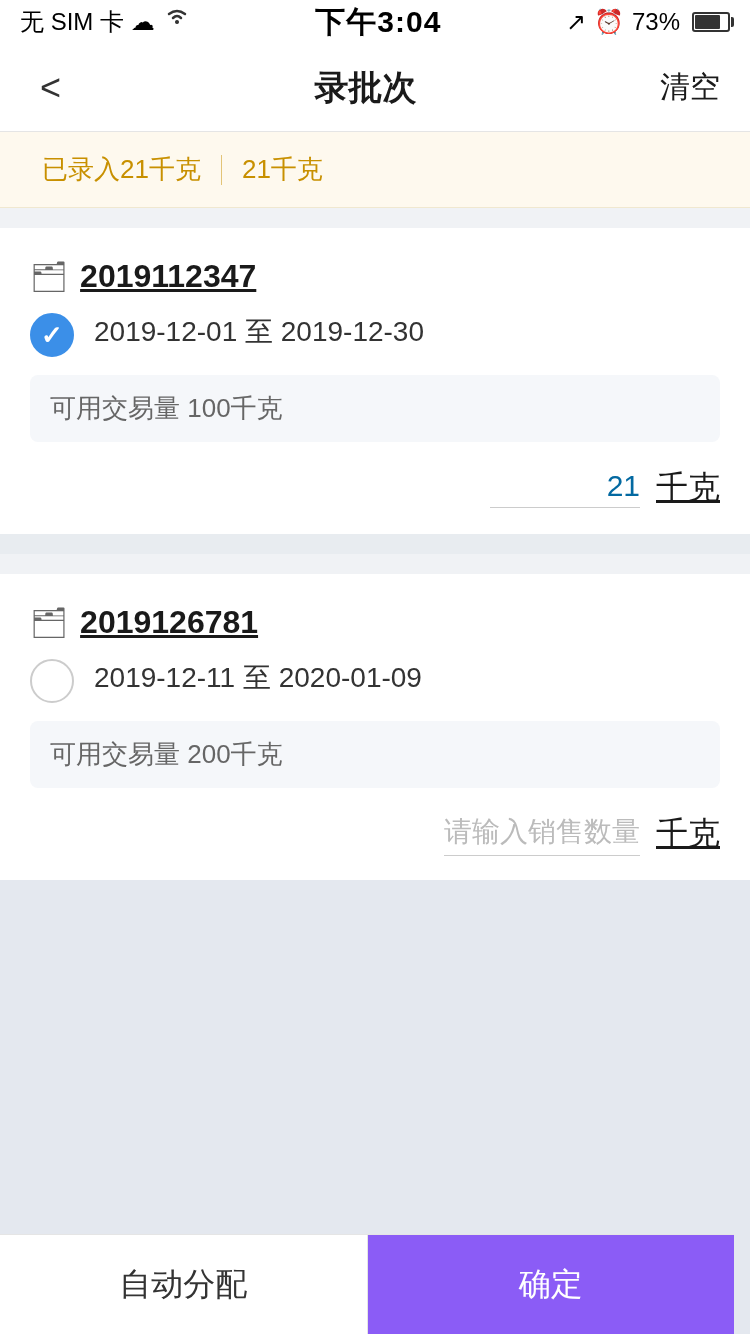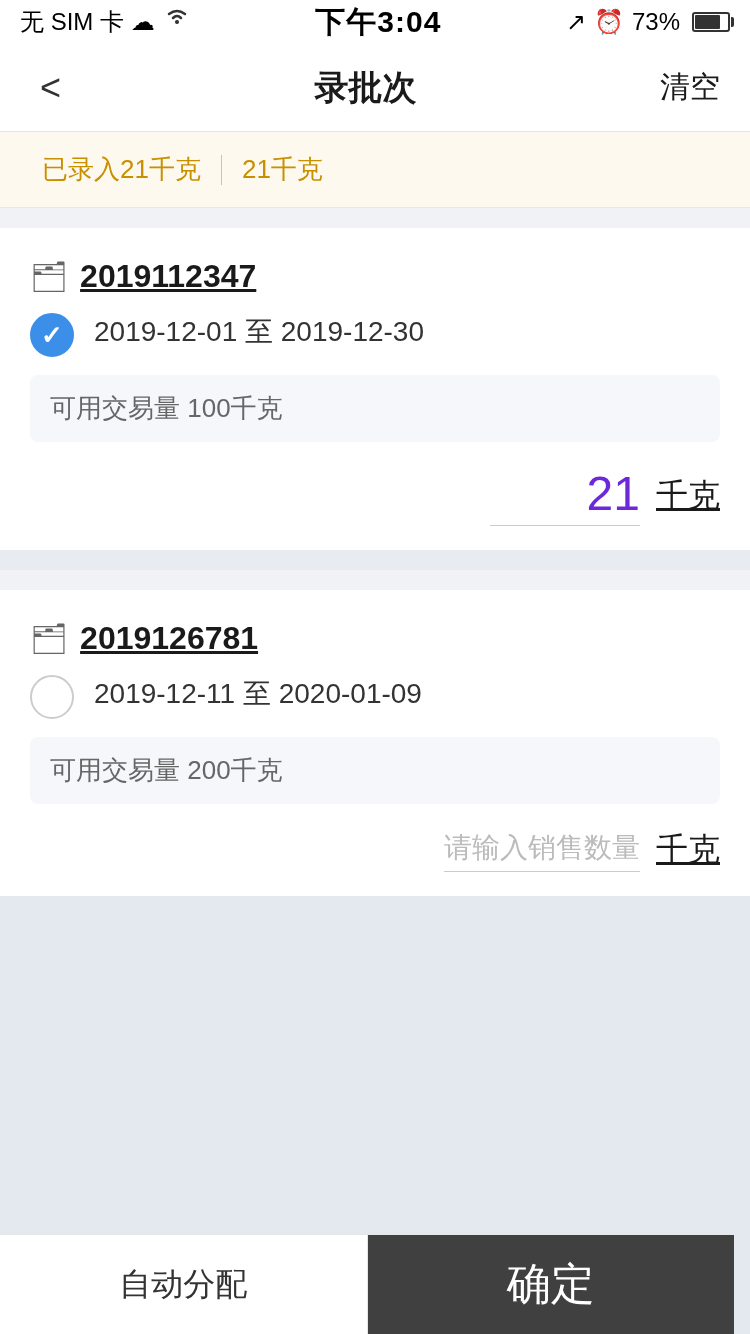--- a/index.html
+++ b/index.html
@@ -187,22 +187,22 @@
     
     .quantity-row {
       display: flex;
       align-items: center;
       justify-content: flex-end;
       padding: 24px 30px;
       background: #fff;
       gap: 16px;
     }
     .quantity-value {
-      font-size: 48px;
-      color: #6d28d9;
+      font-size: 30px;
+      color: #0369a1;
       font-weight: 400;
     }
     .quantity-unit {
       font-size: 32px;
       color: #1a1a1a;
       text-decoration: underline;
     }
     .quantity-underline {
       border-bottom: 1px solid #ccc;
       min-width: 150px;
@@ -241,23 +241,23 @@
       background: #fff;
       cursor: pointer;
       border: none;
       border-right: 1px solid #e5e5e5;
     }
     .btn-confirm {
       flex: 1;
       display: flex;
       align-items: center;
       justify-content: center;
-      font-size: 44px;
+      font-size: 32px;
       color: #fff;
-      background: #404040;
+      background: #8b5cf6;
       cursor: pointer;
       border: none;
     }
 
     .main-content {
       padding-bottom: 100px;
       min-height: calc(1334px - 44px - 88px);
     }
   </style>
 </head>

